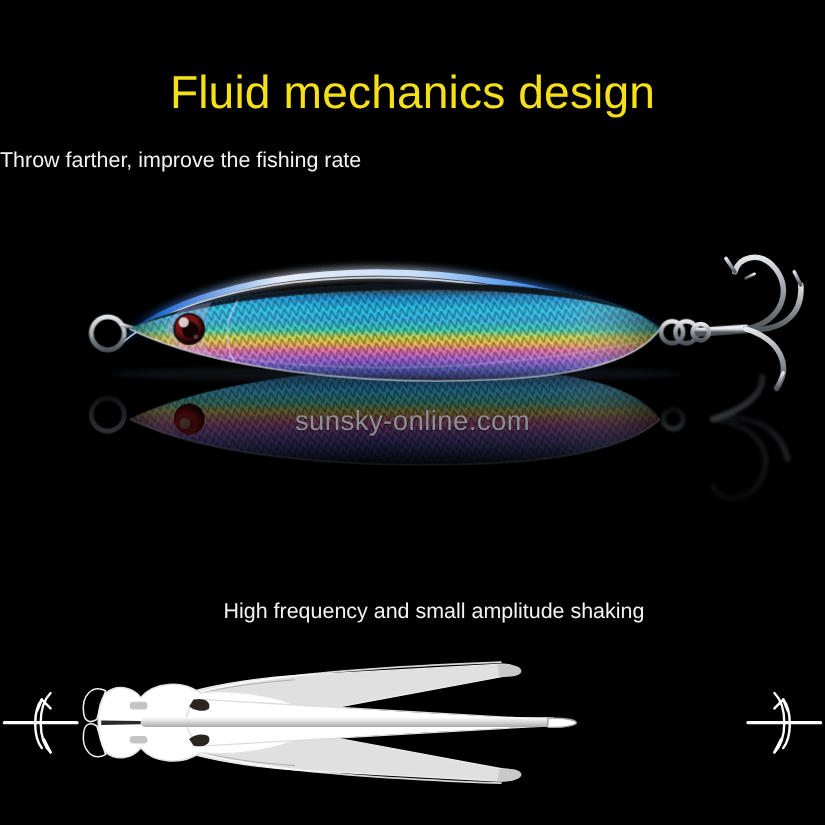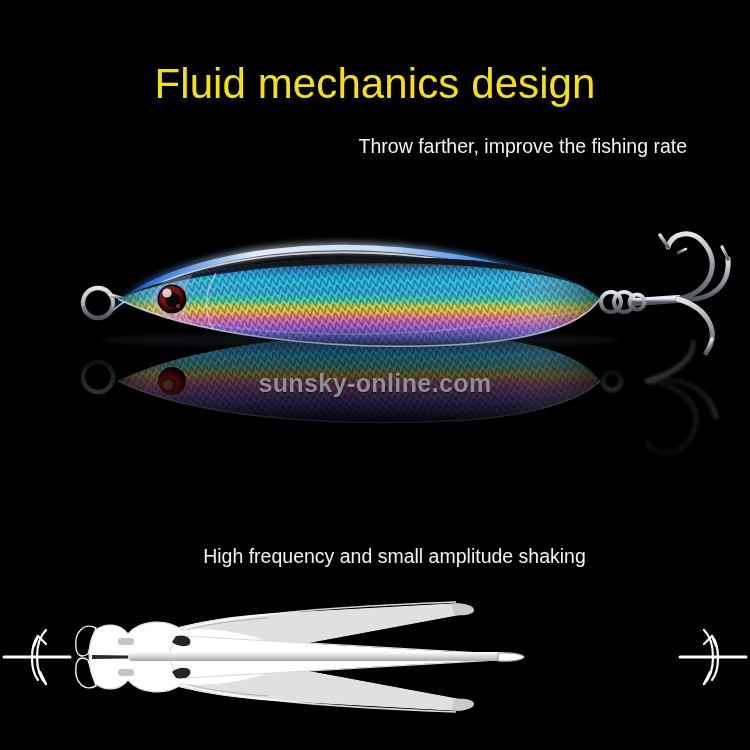--- a/index.html
+++ b/index.html
@@ -23,21 +23,21 @@
     text-align:center;
     font-size:42px;
     font-weight:400;
     letter-spacing:0.1px;
     color:#f5e016;
     line-height:1.08;
     white-space:nowrap;
   }
   .subtitle {
     position:absolute; left:0; top:103px; width:687px;
-    text-align:right;
+    text-align:left;
     font-size:19.5px;
     font-weight:400;
     color:#f3f3f3;
     white-space:nowrap;
   }
   .caption {
     position:absolute; left:0; top:513px; width:750px;
     text-align:center;
     font-size:19.5px;
     font-weight:400;
@@ -56,21 +56,21 @@
   .arc-wrap { position:absolute; inset:0; pointer-events:none; }
 
   
   .lure-stage { position:absolute; left:0; top:0; width:750px; height:260px; }
 
   .watermark {
     position:absolute;
     left:0; top:337px; width:750px;
     text-align:center;
     font-size:25px;
-    font-weight:700;
+    font-weight:400;
     color:#8e8e92;
     letter-spacing:0.4px;
     white-space:nowrap;
     z-index:40;
     text-shadow:0 1px 1px rgba(0,0,0,.55);
   }
 
   
   #schematic {
     position:absolute; left:0; top:560px;

